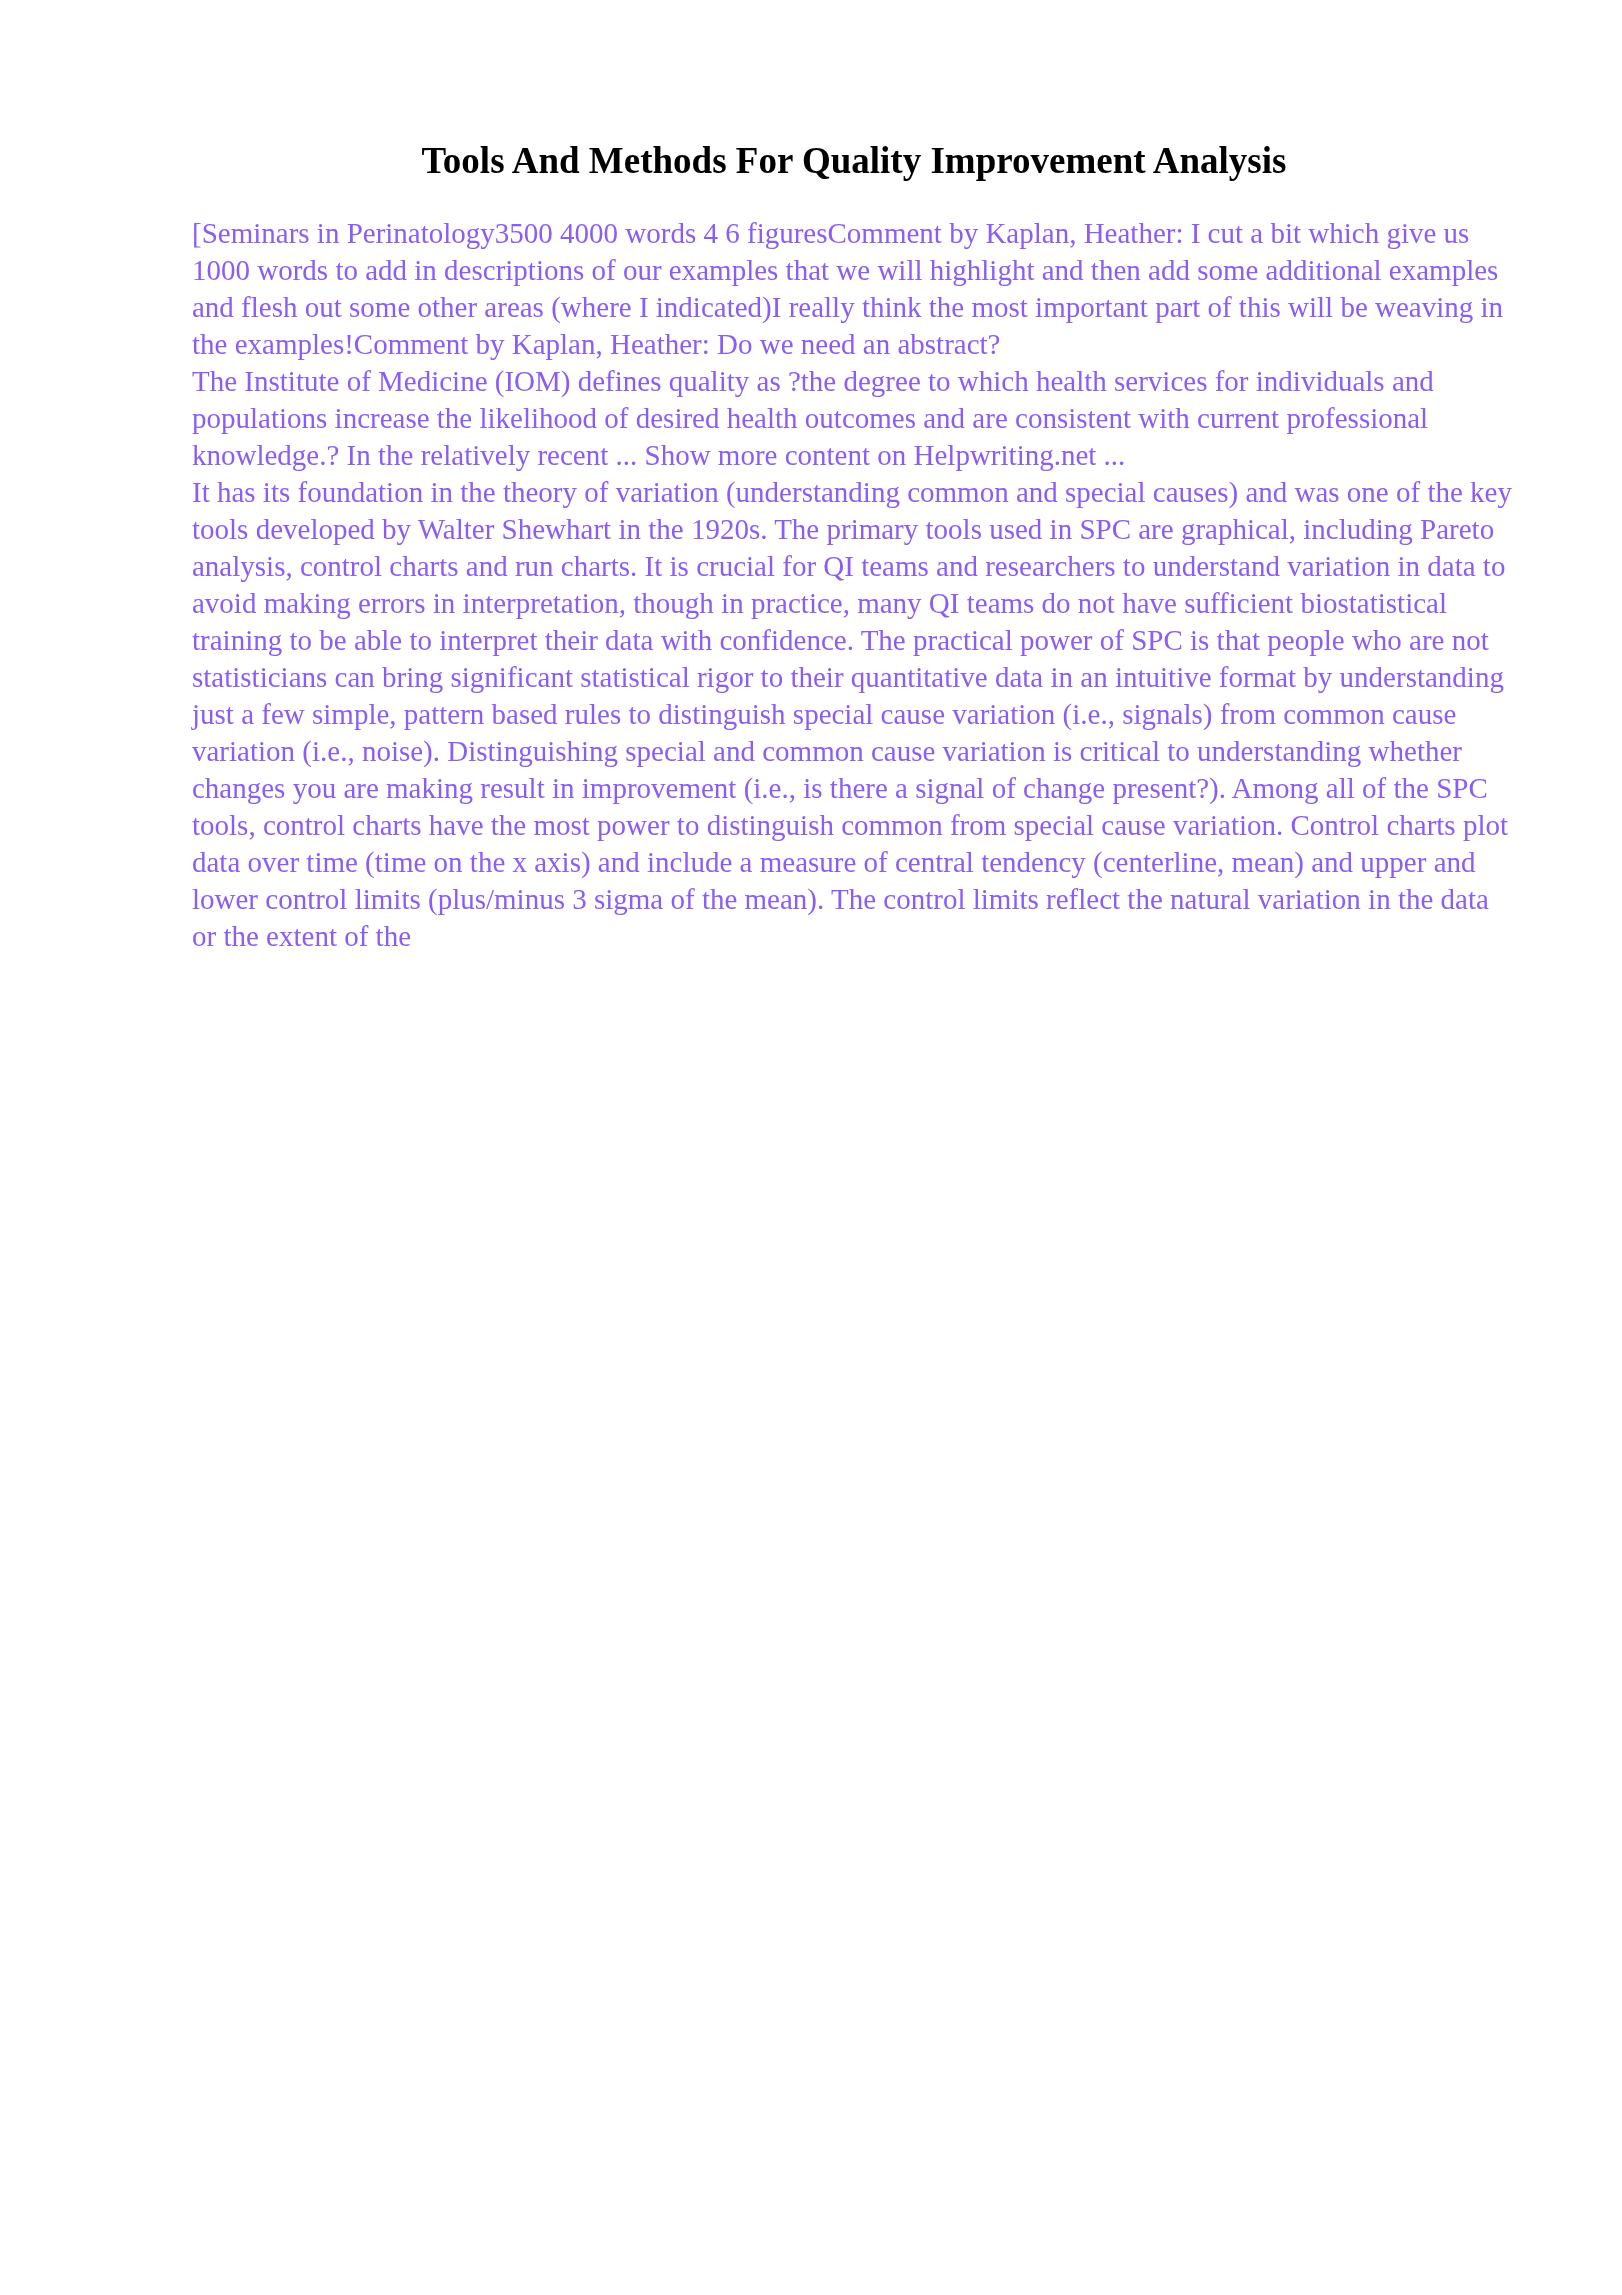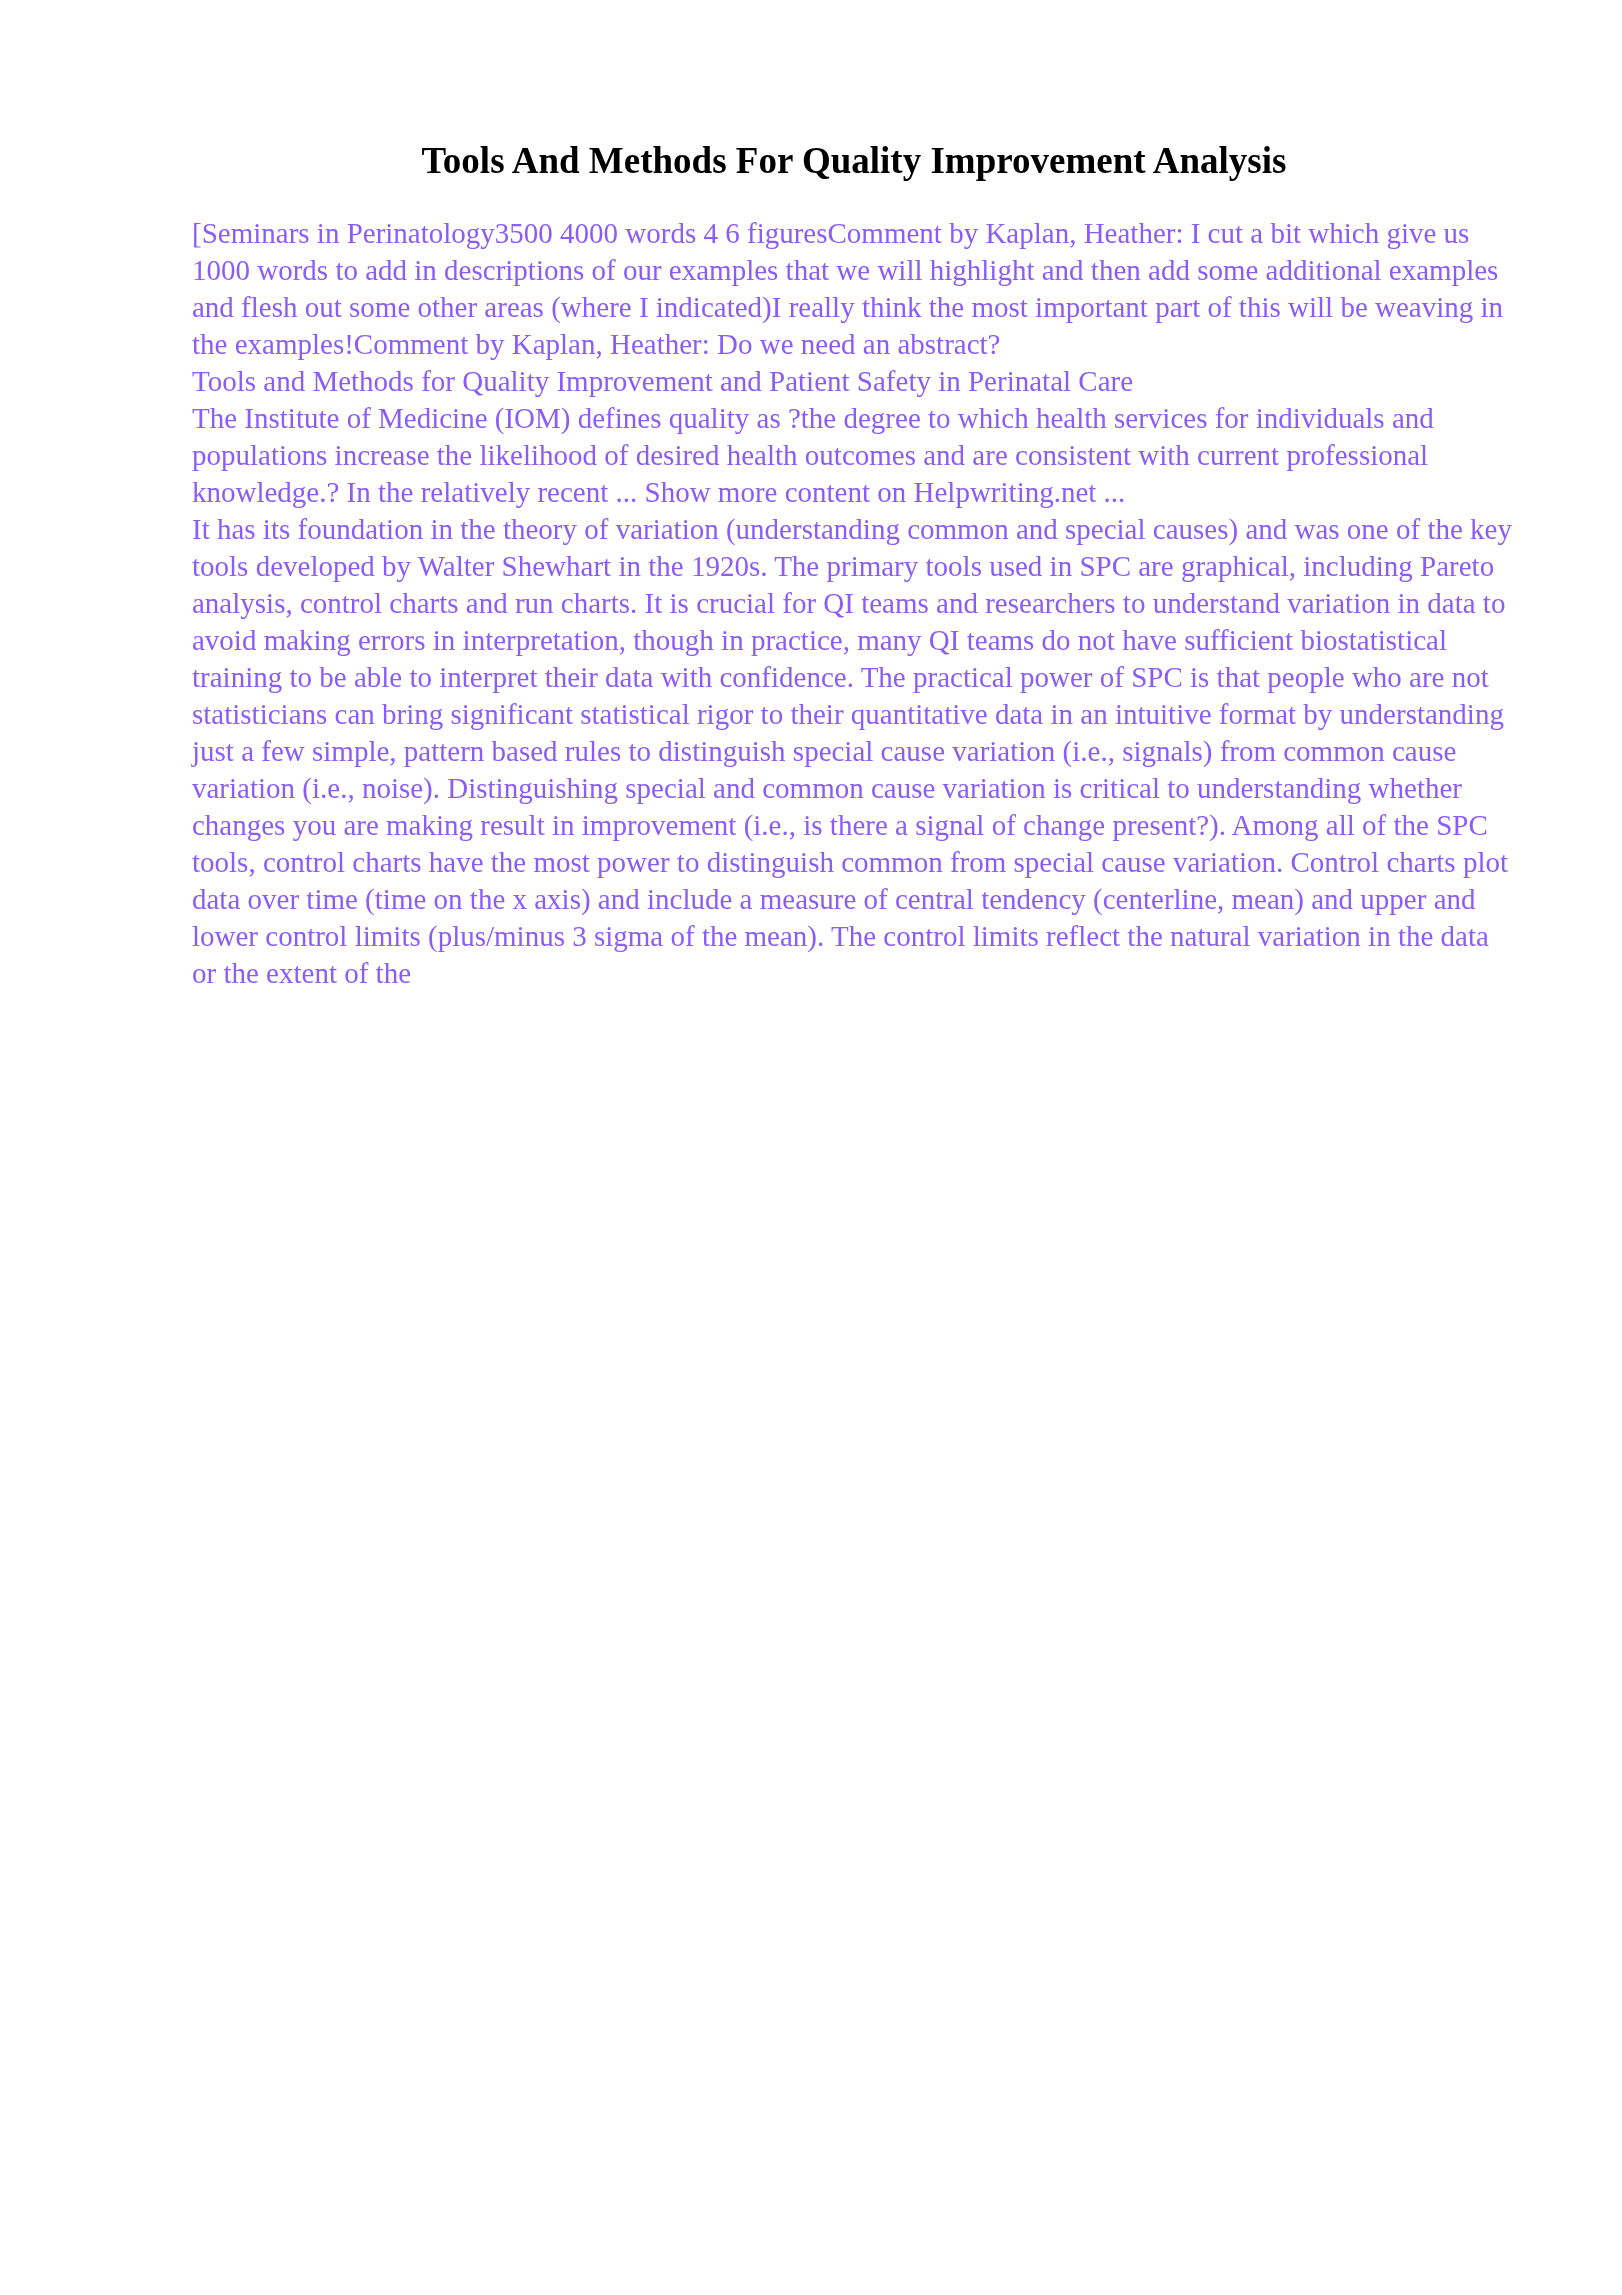--- a/index.html
+++ b/index.html
@@ -73,21 +73,20 @@
 <div class="page">
 
   <div class="content-column">
 
     <h1 class="doc-title">Tools And Methods For Quality Improvement Analysis</h1>
 
     <div class="body-block">
 
       <p class="para">[Seminars in Perinatology3500 4000 words 4 6 figuresComment by Kaplan, Heather: I cut a bit which give us 1000 words to add in descriptions of our examples that we will highlight and then add some additional examples and flesh out some other areas (where I indicated)I really think the most important part of this will be weaving in the examples!Comment by Kaplan, Heather: Do we need an abstract?</p>
 
-      <p class="para">Tools and Methods for Quality Improvement and Patient Safety in Perinatal Care</p>
 
 
       <p class="para">The Institute of Medicine (IOM) defines quality as ?the degree to which health services for individuals and populations increase the likelihood of desired health outcomes and are consistent with current professional knowledge.? In the relatively recent ... Show more content on Helpwriting.net ...</p>
 
       <p class="para">It has its foundation in the theory of variation (understanding common and special causes) and was one of the key tools developed by Walter Shewhart in the 1920s. The primary tools used in SPC are graphical, including Pareto analysis, control charts and run charts. It is crucial for QI teams and researchers to understand variation in data to avoid making errors in interpretation, though in practice, many QI teams do not have sufficient biostatistical training to be able to interpret their data with confidence. The practical power of SPC is that people who are not statisticians can bring significant statistical rigor to their quantitative data in an intuitive format by understanding just a few simple, pattern based rules to distinguish special cause variation (i.e., signals) from common cause variation (i.e., noise). Distinguishing special and common cause variation is critical to understanding whether changes you are making result in improvement (i.e., is there a signal of change present?). Among all of the SPC tools, control charts have the most power to distinguish common from special cause variation. Control charts plot data over time (time on the x axis) and include a measure of central tendency (centerline, mean) and upper and lower control limits (plus/minus 3 sigma of the mean). The control limits reflect the natural variation in the data or the extent of the</p>
 
     </div>
   </div>
 
   <div class="blank-area"></div>

